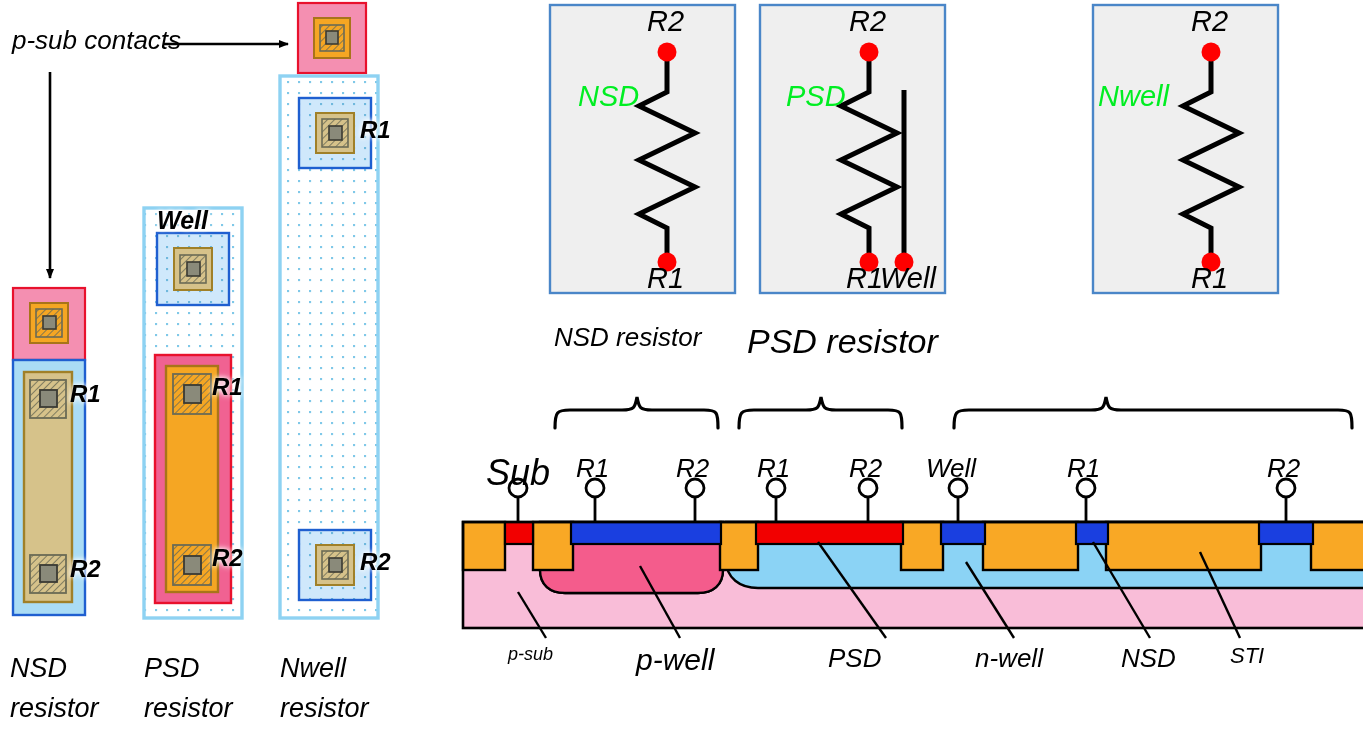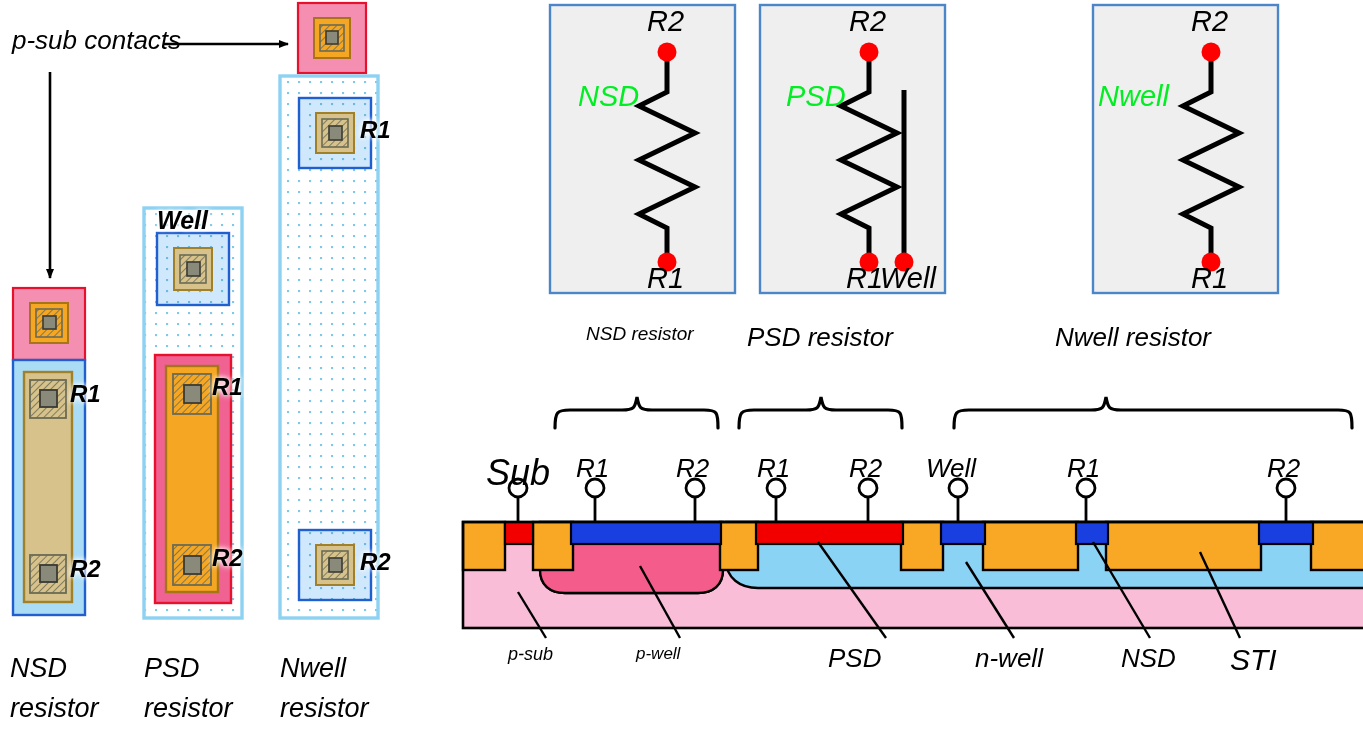--- a/index.html
+++ b/index.html
@@ -169,23 +169,22 @@
 
   <div class="lbl" style="left:841px;top:7px;font-size:29px;">R2</div>
   <div class="lbl" style="left:778px;top:82px;font-size:29px;color:#00ee22;">PSD</div>
   <div class="lbl" style="left:838px;top:264px;font-size:29px;">R1</div>
   <div class="lbl" style="left:872px;top:264px;font-size:29px;">Well</div>
 
   <div class="lbl" style="left:1183px;top:7px;font-size:29px;">R2</div>
   <div class="lbl" style="left:1090px;top:82px;font-size:29px;color:#00ee22;">Nwell</div>
   <div class="lbl" style="left:1183px;top:264px;font-size:29px;">R1</div>
 
-  <div class="lbl" style="left:546px;top:324px;font-size:19px;margin-left:32px;">NSD resistor</div>
-  <div class="lbl" style="left:739px;top:324px;font-size:26px;">PSD resistor</div>
-  <div class="lbl" style="left:1047px;top:324px;font-size:26px;">Nwell resistor</div>
+  <div class="lbl" style="left:546px;top:324px;font-size:26px;">NSD resistor</div>
+  <div class="lbl" style="left:739px;top:324px;font-size:34px;">PSD resistor</div>
 
   <svg class="abs" style="left:450px;top:370px;" width="913" height="363">
 
     <g fill="none" stroke="#000" stroke-width="3.2" stroke-linecap="round">
       <path d="M97,58 C97,42 99,40 112,40 L164,40 C176,40 177,38 179,27
                C181,38 182,40 194,40 L246,40 C259,40 260,42 260,58"></path>
     </g>
     <g fill="none" stroke="#000" stroke-width="3.2" stroke-linecap="round">
       <path d="M281,58 C281,42 283,40 296,40 L348,40 C360,40 361,38 363,27
                C365,38 366,40 378,40 L430,40 C443,40 444,42 444,58"></path>
@@ -259,19 +258,19 @@
   <div class="lbl" style="left:478px;top:455px;font-size:36px;">Sub</div>
   <div class="lbl" style="left:568px;top:455px;font-size:26px;">R1</div>
   <div class="lbl" style="left:668px;top:455px;font-size:26px;">R2</div>
   <div class="lbl" style="left:749px;top:455px;font-size:26px;">R1</div>
   <div class="lbl" style="left:841px;top:455px;font-size:26px;">R2</div>
   <div class="lbl" style="left:918px;top:455px;font-size:26px;">Well</div>
   <div class="lbl" style="left:1059px;top:455px;font-size:26px;">R1</div>
   <div class="lbl" style="left:1259px;top:455px;font-size:26px;">R2</div>
 
   <div class="lbl" style="left:500px;top:645px;font-size:18px;">p-sub</div>
-  <div class="lbl" style="left:628px;top:645px;font-size:17px;">p-well</div>
+  <div class="lbl" style="left:628px;top:645px;font-size:30px;">p-well</div>
   <div class="lbl" style="left:820px;top:645px;font-size:26px;">PSD</div>
   <div class="lbl" style="left:967px;top:645px;font-size:26px;text-align:right;">n-well</div>
   <div class="lbl" style="left:1113px;top:645px;font-size:26px;">NSD</div>
-  <div class="lbl" style="left:1222px;top:645px;font-size:30px;">STI</div>
+  <div class="lbl" style="left:1222px;top:645px;font-size:22px;">STI</div>
 
 </div>
 
 </body></html>

